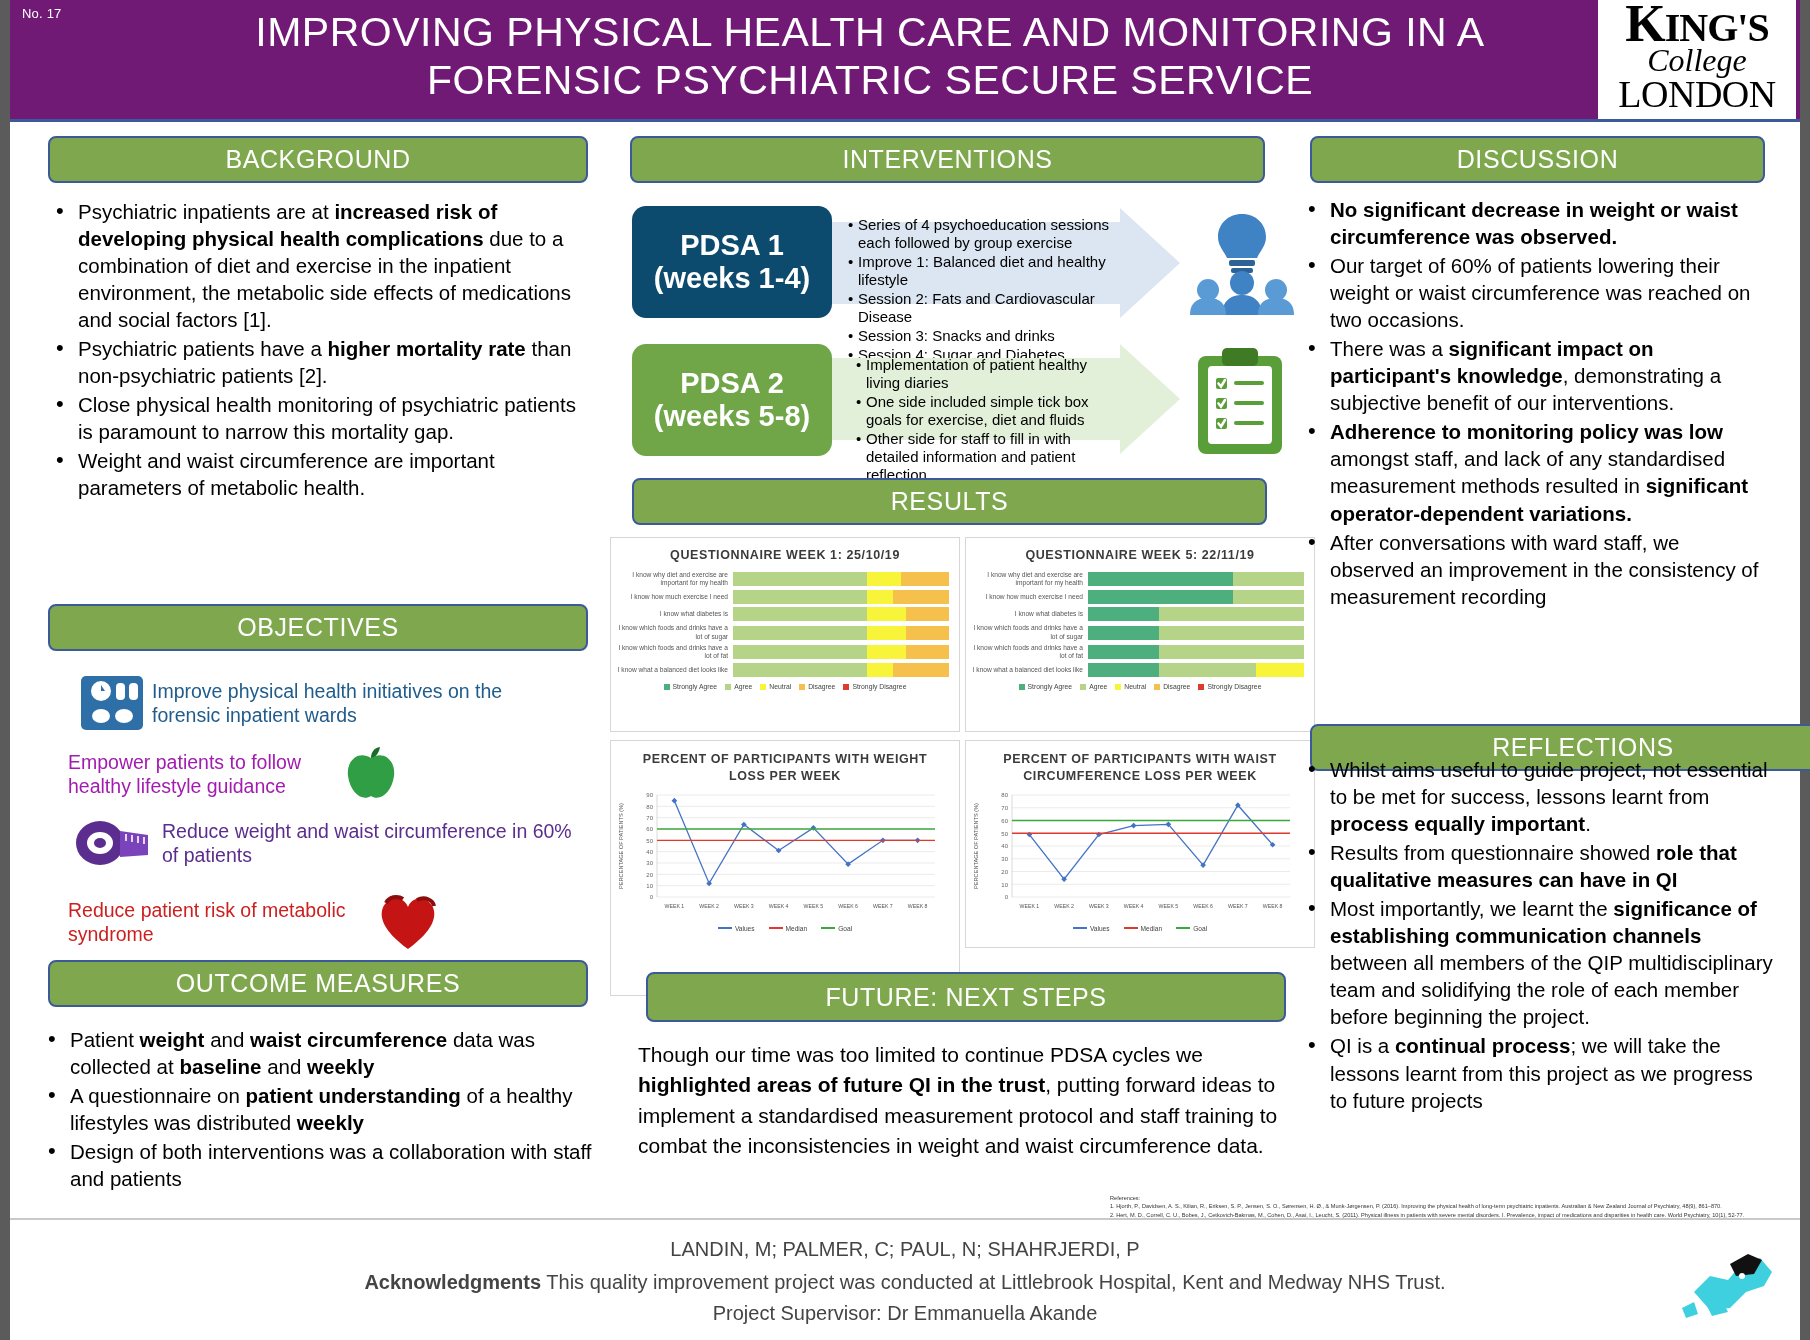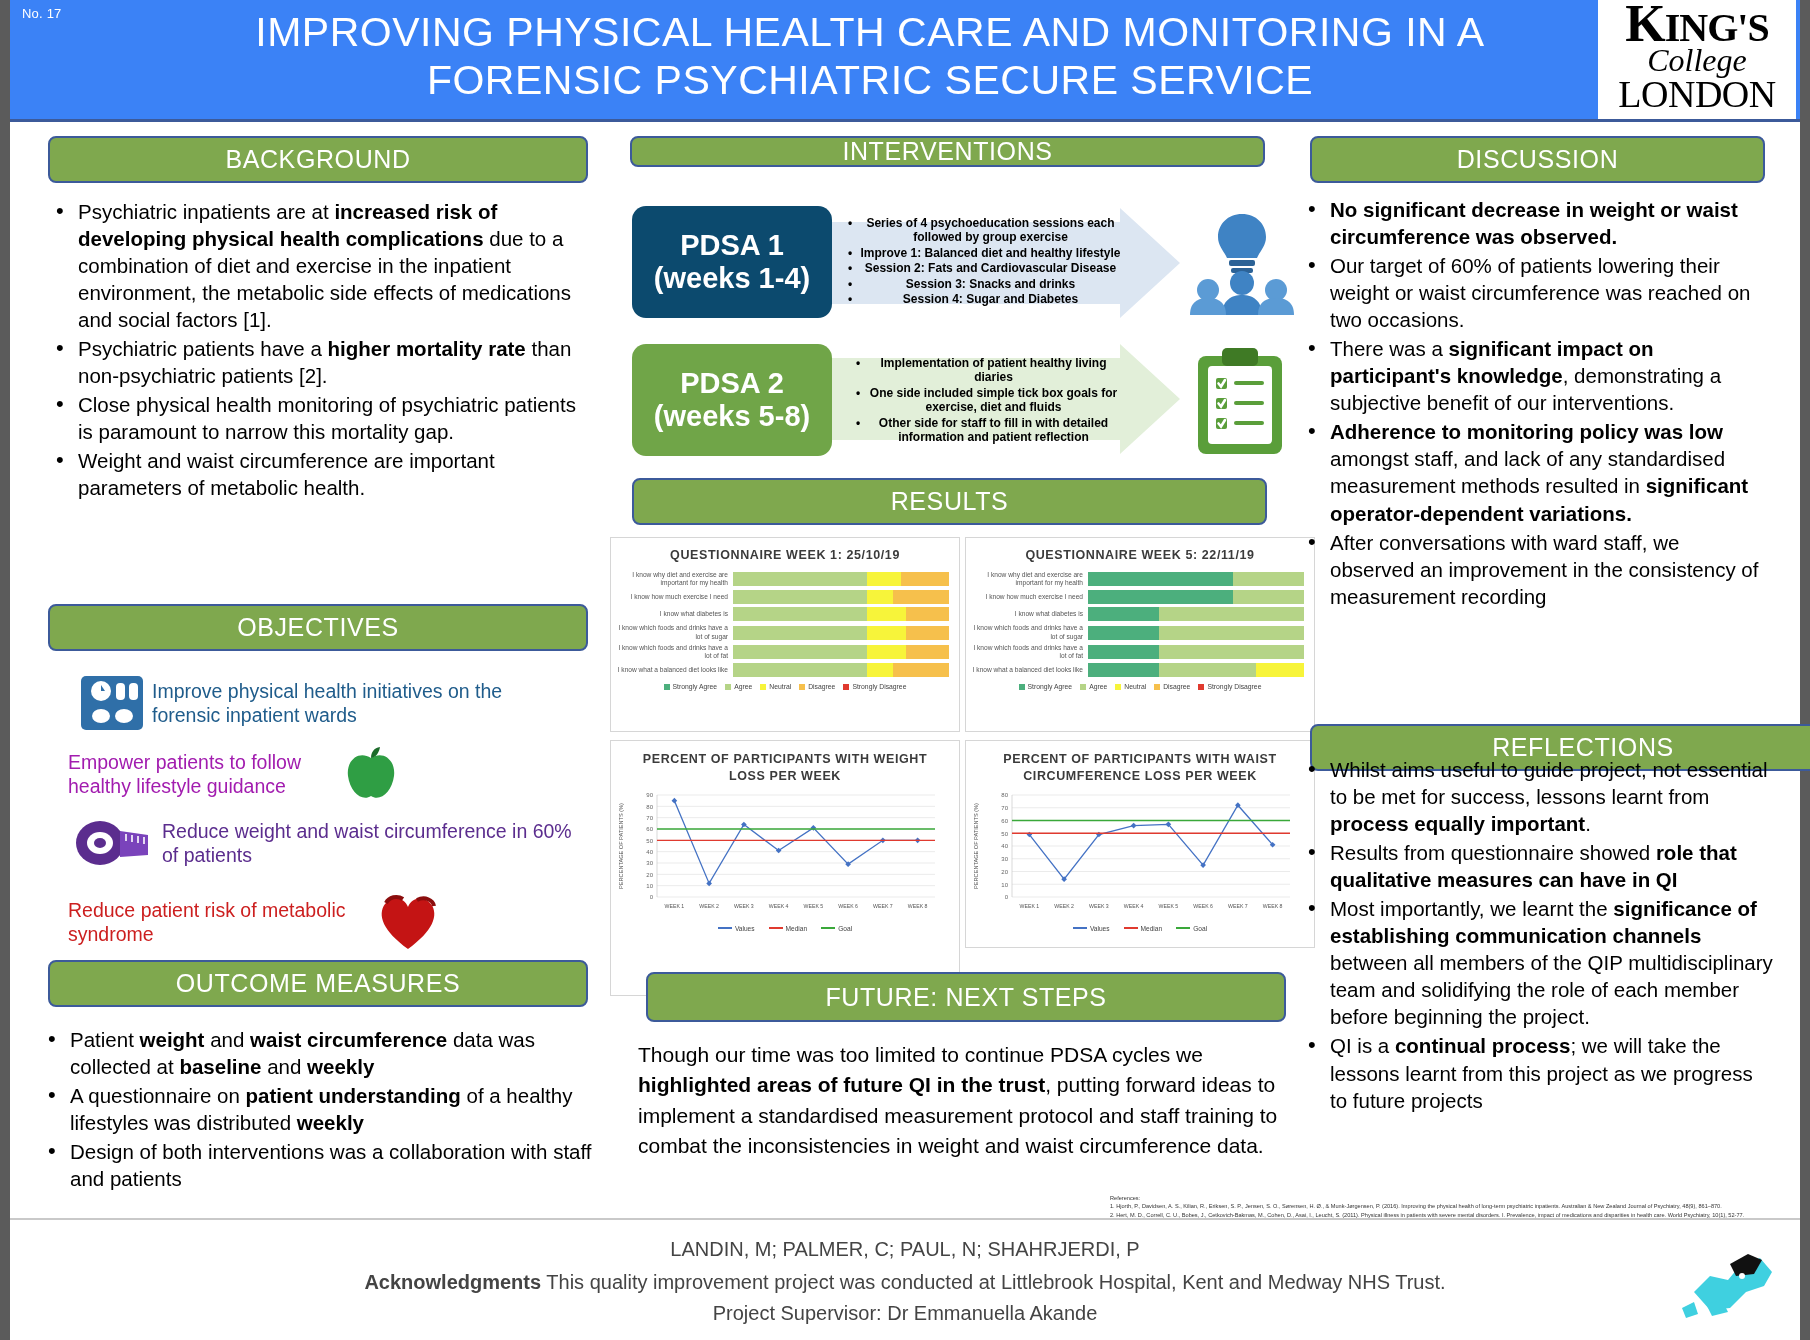--- a/index.html
+++ b/index.html
@@ -10,21 +10,21 @@
     overflow:hidden;
   }
   .poster {
     position:absolute; left:10px; top:0px;
     width:1790px; height:1340px;
     background:#ffffff;
   }
   
   .header {
     position:absolute; left:0; top:0; width:1790px; height:122px;
-    background:#3b82f6;
+    background:#701a75;
     border-bottom:3px solid #3c5a9a;
   }
   .poster-no {
     position:absolute; left:12px; top:6px;
     font-size:13px; color:#ffffff; letter-spacing:0.2px;
   }
   .header-title {
     position:absolute; left:120px; top:8px; width:1480px;
     text-align:center; color:#ffffff;
     font-size:41px; line-height:1.18; font-weight:400;
@@ -73,23 +73,22 @@
   .pdsa-box {
     position:absolute; border-radius:14px;
     display:flex; align-items:center; justify-content:center;
     color:#fff; font-weight:700; font-size:29px; text-align:center;
     line-height:1.15;
   }
   .arrow-panel { position:absolute; }
   .arrow-panel ul { list-style:none; }
   .arrow-panel li {
     position:relative; padding-left:10px;
-    font-size:12px; font-weight:700; line-height:1.2; color:#000;
+    font-size:15px; font-weight:400; line-height:1.2; color:#000;
     margin-bottom:1px;
-    text-align:center;
   }
   .arrow-panel li:before { content:"•"; position:absolute; left:0px; }
 
   
   .card {
     position:absolute; background:#fff; border:1px solid #d6d6d6;
   }
   .card-title {
     text-align:center; font-size:12.5px; font-weight:700;
     color:#3b3b3b; letter-spacing:0.6px; padding-top:10px;
@@ -209,21 +208,21 @@
   </div>
 
   <div class="banner" style="left:38px; top:960px; width:540px; height:47px;">OUTCOME MEASURES</div>
 
   <ul class="bl" id="om-list" style="position:absolute; left:28px; top:1026px; width:555px;">
       <li>Patient <b>weight</b> and <b>waist circumference</b> data was collected at <b>baseline</b> and <b>weekly</b></li>
       <li>A questionnaire on <b>patient understanding</b> of a healthy lifestyles was distributed <b>weekly</b></li>
       <li>Design of both interventions was a collaboration with staff and patients</li>
     </ul>
 
-  <div class="banner" style="left:620px; top:136px; width:635px; height:31px;">INTERVENTIONS</div>
+  <div class="banner" style="left:620px; top:136px; width:635px; height:47px;">INTERVENTIONS</div>
 
   <svg style="position:absolute; left:820px; top:208px;" width="350" height="110" viewBox="0 0 350 110">
     <path d="M0 14 L290 14 L290 0 L350 55 L290 110 L290 96 L0 96 Z" fill="#dce6f2"></path>
   </svg>
   <div class="pdsa-box" style="left:622px; top:206px; width:200px; height:112px; background:#0c4a6e;">
     <div><span>PDSA 1</span><br><span>(weeks 1-4)</span></div>
   </div>
   <div class="arrow-panel" style="left:838px; top:216px; width:275px;">
     <ul id="pdsa1-ul">
         <li>Series of 4 psychoeducation sessions each followed by group exercise</li>

